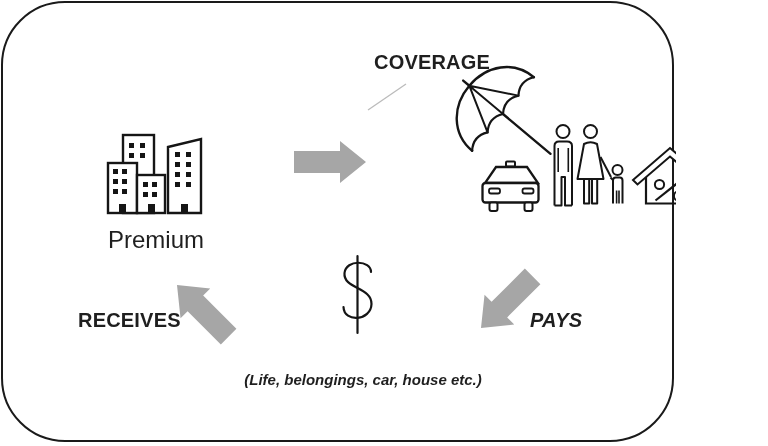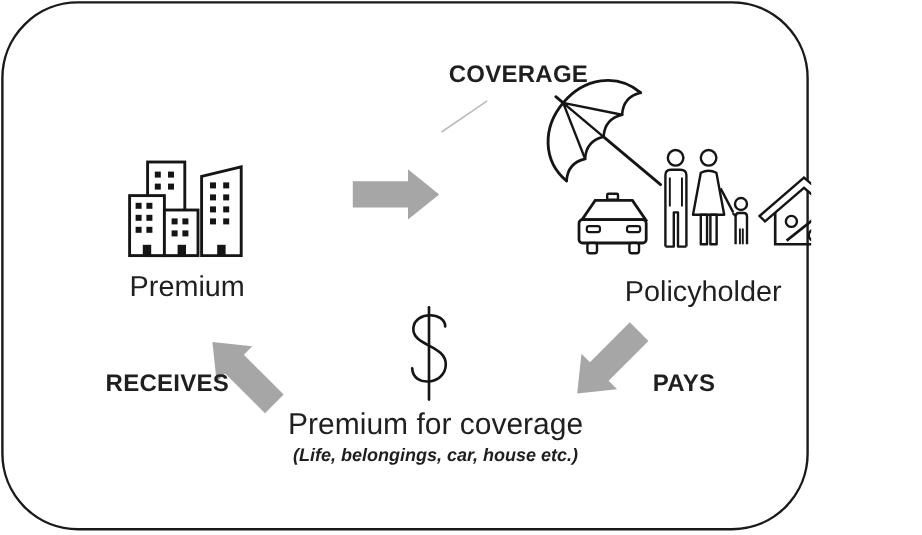--- a/index.html
+++ b/index.html
@@ -129,22 +129,20 @@
       <path d="M357.5 256 V333"></path>
       <path d="M371 272 C371 260 346 259 344.5 273 C343 289 372 287 371.5 304 C371 321 344 323 343.5 307"></path>
     </g>
   </svg>
 
   <div class="txt cap" style="left:374px; top:51px;">COVERAGE</div>
 
 
   <div class="txt name" style="left:156px; top:227px;">Premium</div>
 
-  <div class="txt name" style="left:586px; top:231px;">Policyholder</div>
 
-  <div class="txt cap" style="left:88px; top:309px;">RECEIVES</div>
+  <div class="txt cap" style="left:78px; top:309px;">RECEIVES</div>
 
-  <div class="txt cap" style="left:544px; top:309px;">PAYS</div>
+  <div class="txt cap" style="left:530px; top:309px;font-style:italic;">PAYS</div>
 
-  <div class="txt ptitle" style="left:363px; top:341px;">Premium for coverage</div>
 
   <div class="txt psub" style="left:363px; top:372px;">(Life, belongings, car, house etc.)</div>
 </div>
 
 </body></html>

